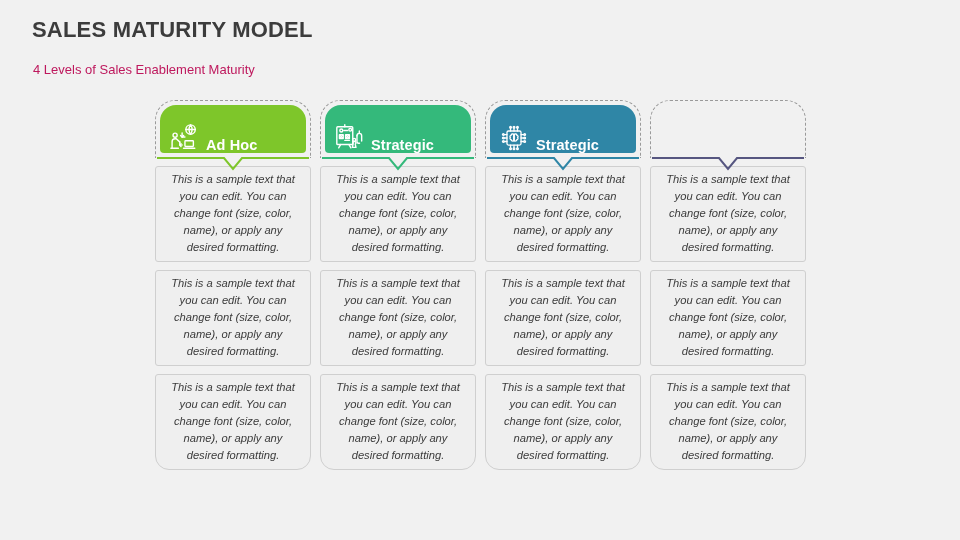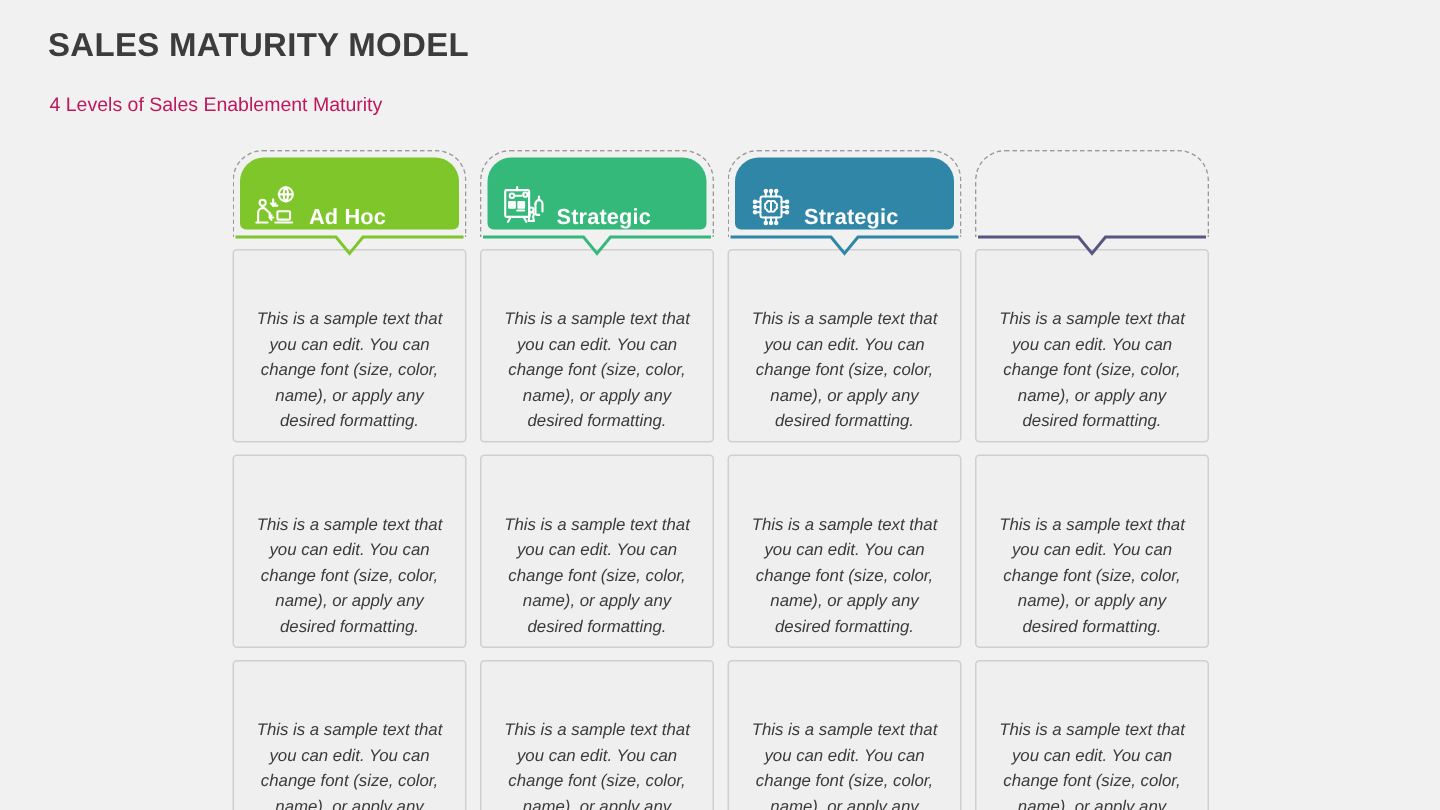--- a/index.html
+++ b/index.html
@@ -116,25 +116,25 @@
   
   .cards {
     margin-top: 4px;
     display: flex;
     flex-direction: column;
     gap: 8px;
   }
 
   .card {
     width: 156px;
-    height: 129px;
+    height: 96px;
     background: #efefef;
     border: 1px solid #cfcfcf;
     display: flex;
-    align-items: flex-end;
+    align-items: flex-start;
     justify-content: center;
     padding: 4px 8px;
   }
 
   .card.top    { border-radius: 3px; }
   .card.middle { border-radius: 3px; }
   .card.bottom { border-radius: 3px 3px 14px 14px; }
 
   .card-text {
     font-size: 11.2px;

